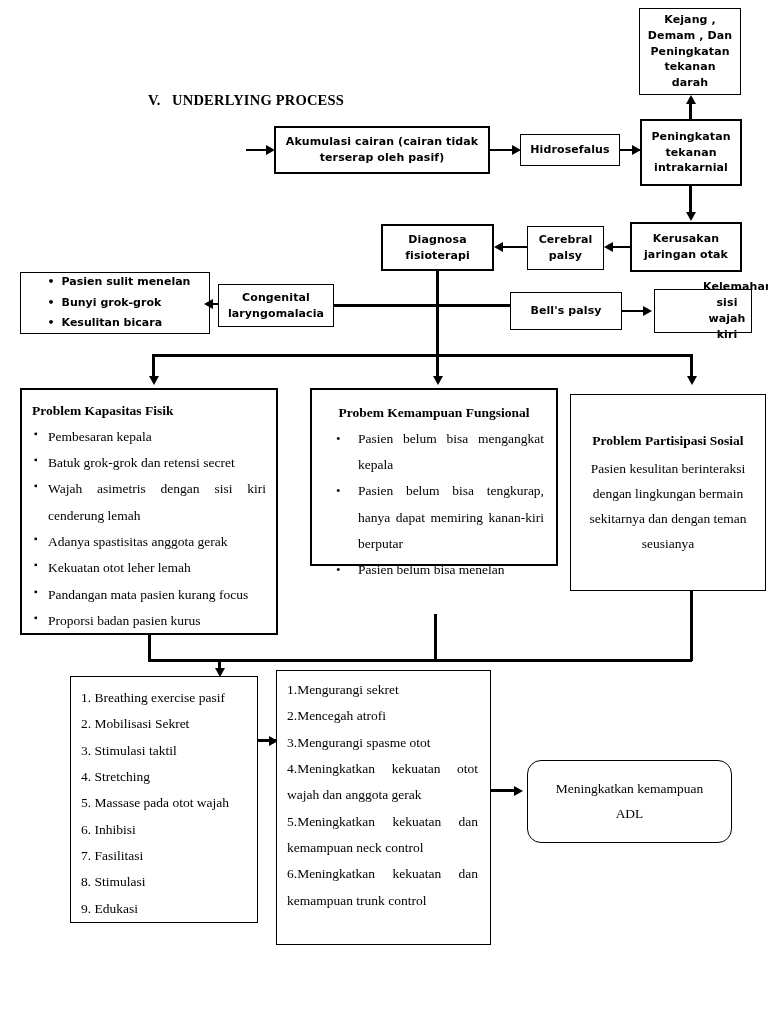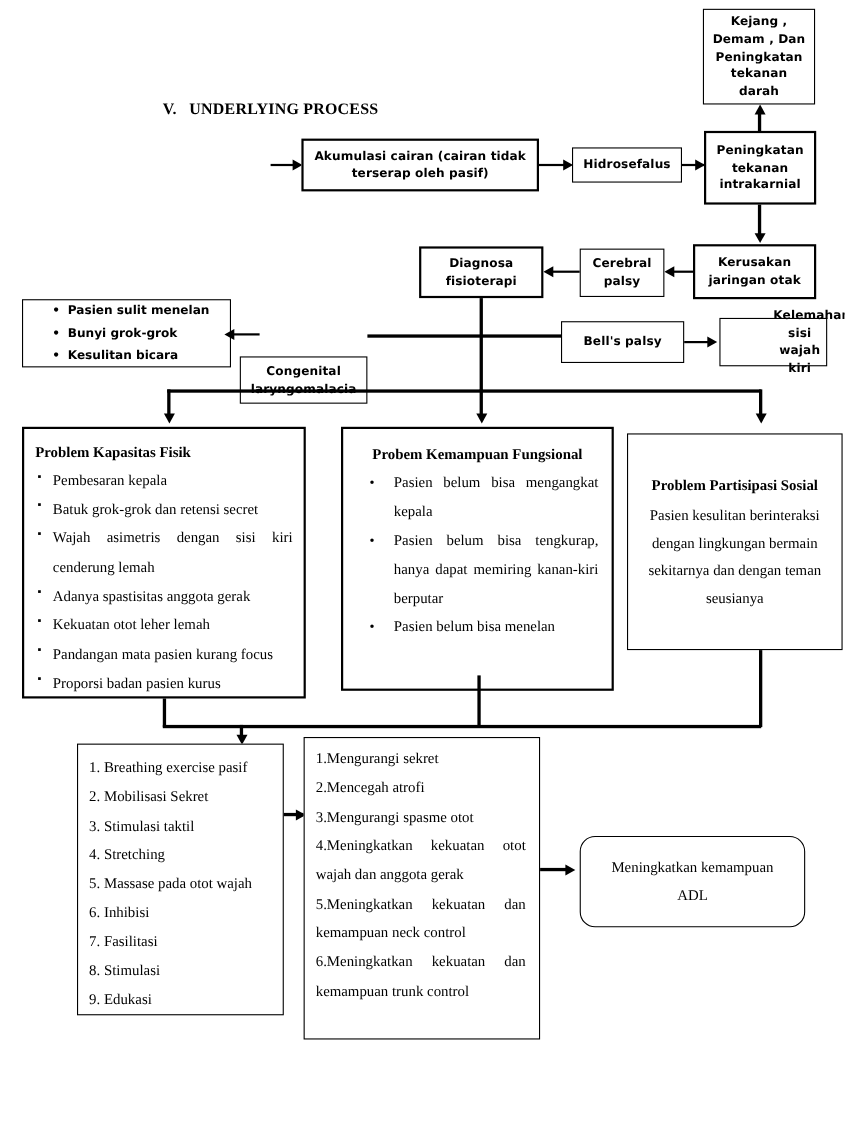--- a/index.html
+++ b/index.html
@@ -252,21 +252,21 @@
     <ul class="blist">
       <li>Pasien sulit menelan</li>
       <li>Bunyi grok-grok</li>
       <li>Kesulitan bicara</li>
     </ul>
   </div>
 
   <div class="ln h" style="left:210px; top:302.5px; width:26px;"></div>
   <div class="arrow left" style="left:204px; top:299px;"></div>
 
-  <div class="box sans" style="left:218px; top:284px; width:116px; height:43px;margin-top:40px;">
+  <div class="box sans" style="left:218px; top:284px; width:116px; height:43px;">
     <div class="box-inner">Congenital laryngomalacia</div>
   </div>
 
   <div class="ln h" style="left:334px; top:304px; width:176px;"></div>
 
   <div class="box sans" style="left:510px; top:292px; width:112px; height:38px;">
     <div class="box-inner">Bell's palsy</div>
   </div>
 
   <div class="ln h" style="left:622px; top:309.5px; width:25px;"></div>
@@ -297,21 +297,21 @@
         <li>Batuk grok-grok dan retensi secret</li>
         <li>Wajah asimetris dengan sisi kiri cenderung lemah</li>
         <li>Adanya spastisitas anggota gerak</li>
         <li>Kekuatan otot leher lemah</li>
         <li>Pandangan mata pasien kurang focus</li>
         <li>Proporsi badan pasien kurus</li>
       </ul>
     </div>
   </div>
 
-  <div class="box thick" style="left:310px; top:388px; width:248px; height:240px; align-items:flex-start;">
+  <div class="box thick" style="left:310px; top:388px; width:248px; height:178px; align-items:flex-start;">
     <div class="box-inner" style="padding-top:10px;">
       <div class="title-center">Probem Kemampuan Fungsional</div>
       <ul class="dotlist">
         <li>Pasien belum bisa mengangkat kepala</li>
         <li>Pasien belum bisa tengkurap, hanya dapat memiring kanan-kiri berputar</li>
         <li>Pasien belum bisa menelan</li>
       </ul>
     </div>
   </div>
 

